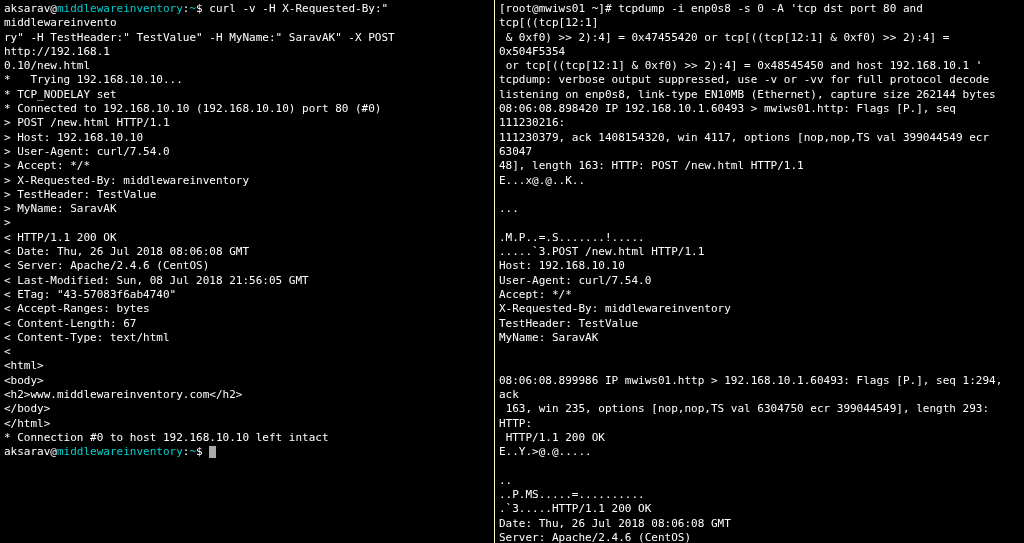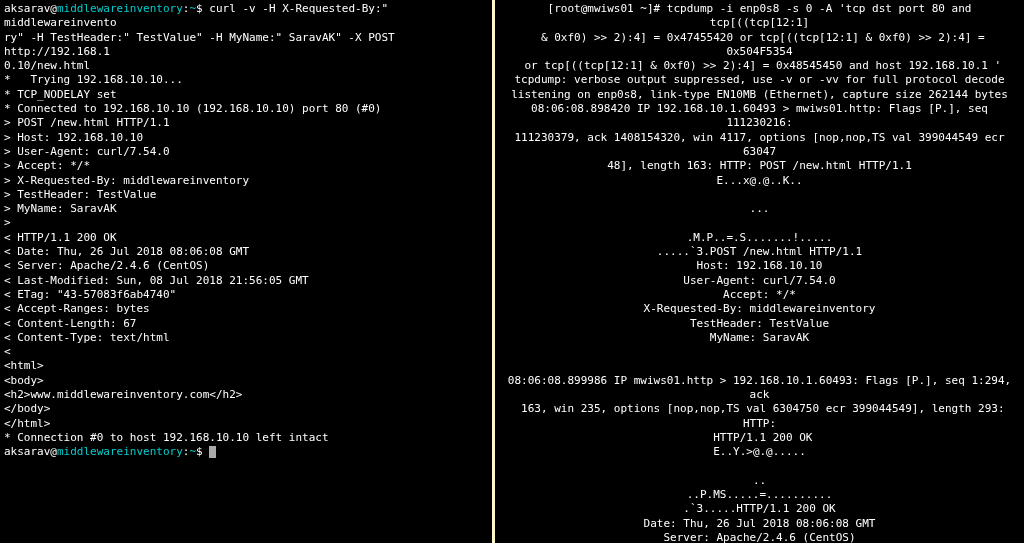--- a/index.html
+++ b/index.html
@@ -19,25 +19,24 @@
     }
     .pane {
       height: 100%;
       overflow: hidden;
       white-space: pre-wrap;
       word-wrap: break-word;
       padding: 2px 4px;
     }
     .left {
       width: 495px;
-      border-right: 3px solid #fef9c3;
+      border-right: 1px solid #fef9c3;
     }
     .right {
       width: 529px;
-      text-align: center;
     }
     .white { color: #fff; }
     .cyan { color: #00cdcd; }
     .prompt-line { display: inline; }
     .cursor {
       display: inline-block;
       width: 7px;
       height: 12px;
       background: #aaa;
       vertical-align: text-bottom;

